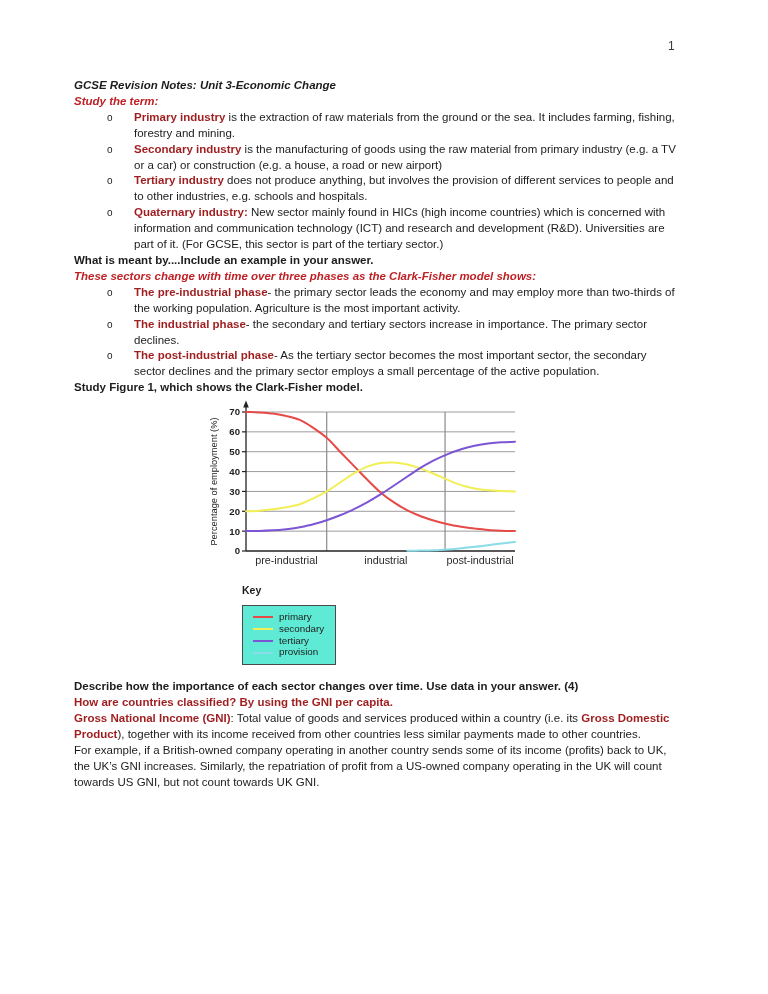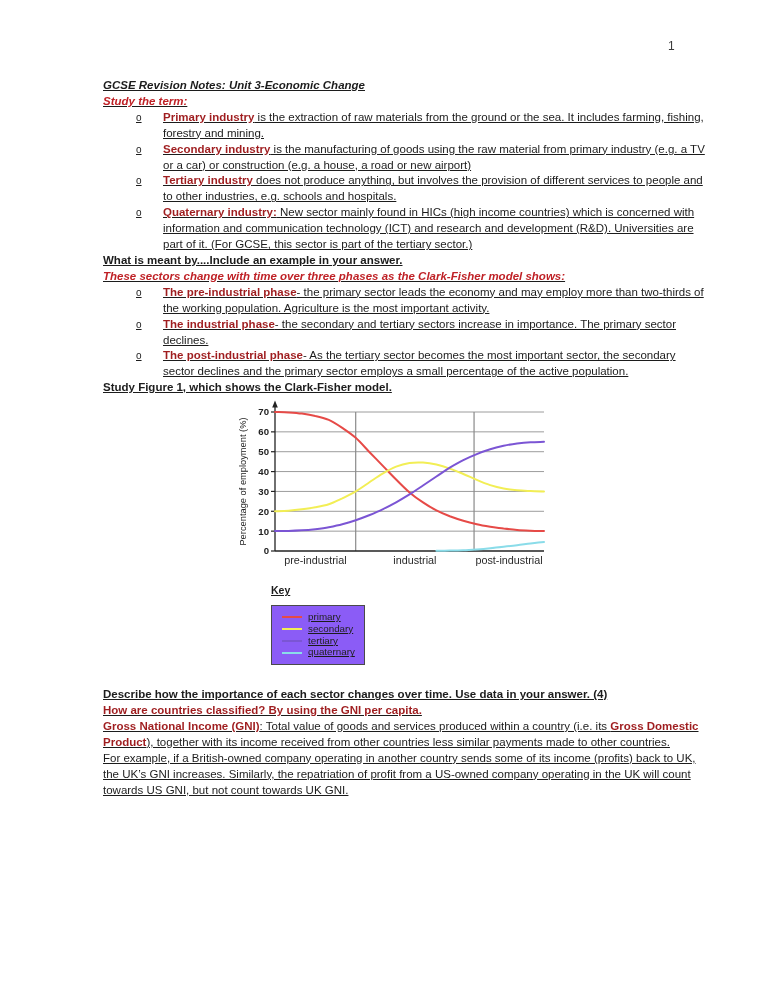--- a/index.html
+++ b/index.html
@@ -7,43 +7,43 @@
   body{
     width:768px;height:994px;background:#ffffff;
     font-family:"Liberation Sans",sans-serif;color:#1c1c1c;
     position:relative;overflow:hidden;
   }
   .page-number{
     position:absolute;top:39px;left:668px;
     font-size:12px;color:#3a3a3a;
   }
   .content{
-    position:absolute;left:103px;top:78px;width:604px;
-    font-size:11.5px;line-height:15.9px;text-decoration:underline;
+    position:absolute;left:74px;top:78px;width:604px;
+    font-size:11.5px;line-height:15.9px;
   }
   .para{margin:0;}
   .bullet{display:flex;padding-left:33px;}
   .bullet .marker{flex:none;width:27px;font-size:10px;line-height:15.9px;color:#1c1c1c;}
   .bullet .btext{flex:1;}
   .seg-bi{font-weight:bold;font-style:italic;}
   .seg-ri{font-weight:bold;font-style:italic;color:#bf2126;}
   .seg-b{font-weight:bold;}
   .seg-dr{font-weight:bold;color:#9f1d1f;}
   .seg-n{font-weight:normal;}
   .figure-wrap{margin:2px 0 0 135px;width:315px;height:176px;}
   .legend-wrap{margin:7px 0 2px 168px;display:flex;gap:6px;align-items:flex-start;flex-direction:column;}
   .key-label{font-weight:bold;font-size:10.5px;color:#1c1c1c;padding-top:2px;}
   .key-box{
-    border:1px solid #4a4a4a;background:#8b5cf6;
+    border:1px solid #4a4a4a;background:#5eead4;
     padding:6px 6px 6px 10px;display:flex;flex-direction:column;gap:1px;width:76px;
   }
   .legend-row{display:flex;align-items:center;gap:6px;height:10.8px;}
   .legend-line{width:20px;height:2px;flex:none;}
   .legend-label{font-size:9.8px;color:#222;line-height:10.8px;}
-  .after-figure{margin-top:22px;}
+  .after-figure{margin-top:14px;}
   svg text{font-family:"Liberation Sans",sans-serif;}
 </style>
 </head>
 <body>
 
 <div class="page-number">1</div>
 
 <div class="content">
   <div id="blocks-before">
       <div class="para"><span class="seg-bi">GCSE Revision Notes: Unit 3-Economic Change</span></div>
@@ -132,21 +132,21 @@
         <div class="legend-row">
           <span class="legend-line" style="background: rgb(242, 238, 85);"></span>
           <span class="legend-label">secondary</span>
         </div>
         <div class="legend-row">
           <span class="legend-line" style="background: rgb(123, 85, 212);"></span>
           <span class="legend-label">tertiary</span>
         </div>
         <div class="legend-row">
           <span class="legend-line" style="background: rgb(138, 220, 233);"></span>
-          <span class="legend-label">quaternary</span>
+          <span class="legend-label">provision</span>
         </div>
       </div>
   </div>
 
   <div id="blocks-after" class="after-figure">
       <div class="para"><span class="seg-b">Describe how the importance of each sector changes over time. Use data in your answer. (4)</span></div>
       <div class="para"><span class="seg-dr">How are countries classified? By using the GNI per capita.</span></div>
       <div class="para"><span class="seg-dr">Gross National Income (GNI)</span><span class="seg-n">: Total value of goods and services produced within a country (i.e. its </span><span class="seg-dr">Gross Domestic Product</span><span class="seg-n">), together with its income received from other countries less similar payments made to other countries.</span></div>
       <div class="para"><span class="seg-n">For example, if a British-owned company operating in another country sends some of its income (profits) back to UK, the UK’s GNI increases. Similarly, the repatriation of profit from a US-owned company operating in the UK will count towards US GNI, but not count towards UK GNI.</span></div>
     </div>

